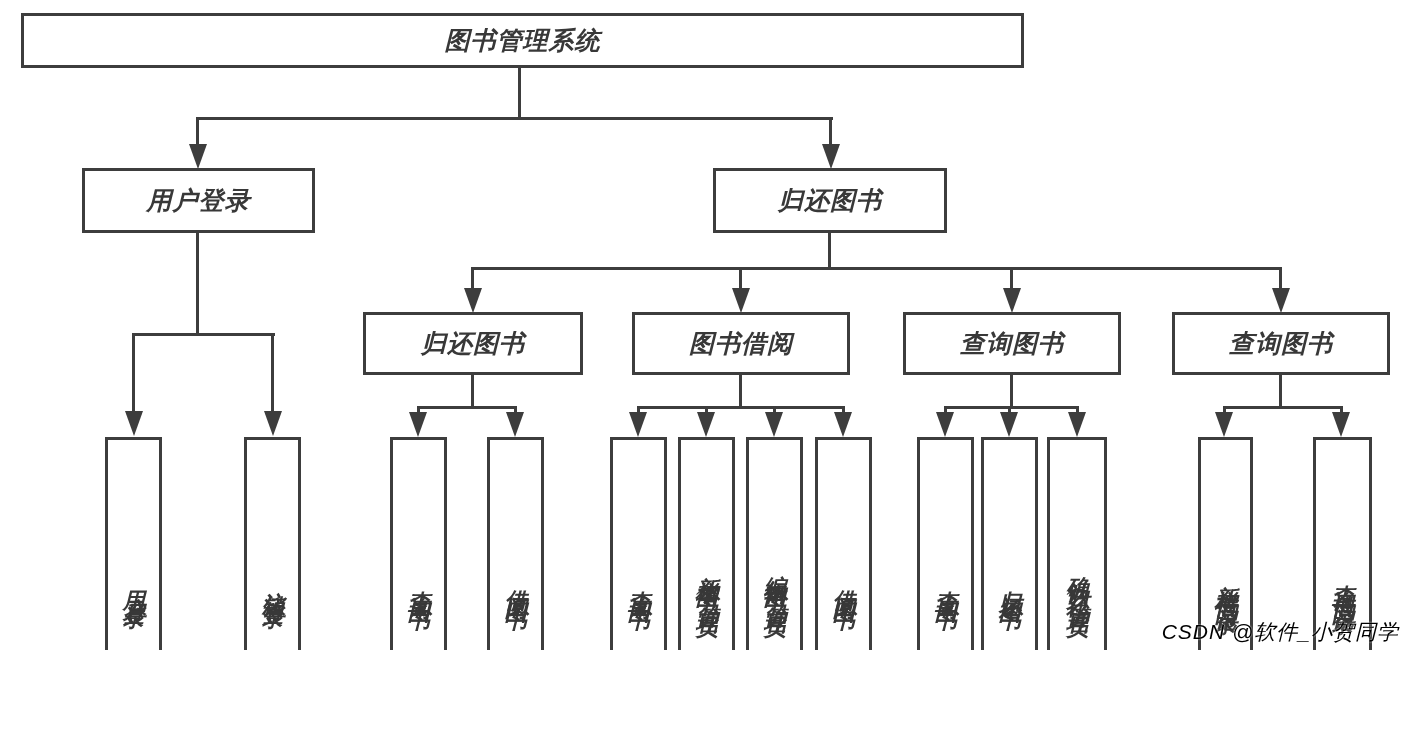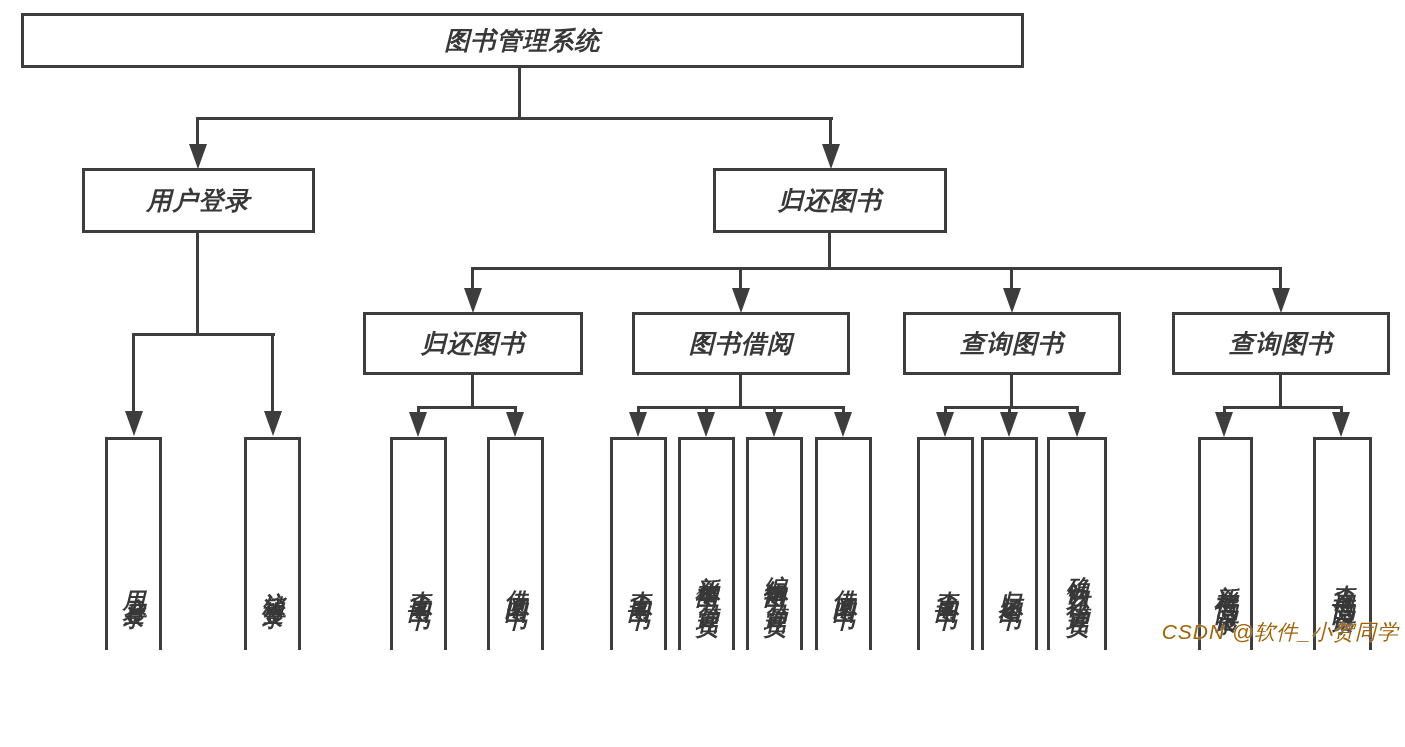--- a/index.html
+++ b/index.html
@@ -20,21 +20,21 @@
     font-size:22px;letter-spacing:6px;line-height:1.2;
   }
   .line{position:absolute;background:#3d3d3d;}
   .arrow{
     position:absolute;width:0;height:0;
     border-left:9px solid transparent;border-right:9px solid transparent;
     border-top:25px solid #3d3d3d;
   }
   #watermark{
     position:absolute;right:6px;bottom:4px;
-    color:#a16207;font-size:21px;letter-spacing:1px;
+    color:#000000;font-size:21px;letter-spacing:1px;
     text-shadow:0 0 2px #ffffff;white-space:nowrap;
   }
 </style>
 </head>
 <body>
 
 <div id="canvas">
 
   <div class="box" style="left:21px;top:13px;width:1003px;height:55px;">
     <span>图书管理系统</span>

